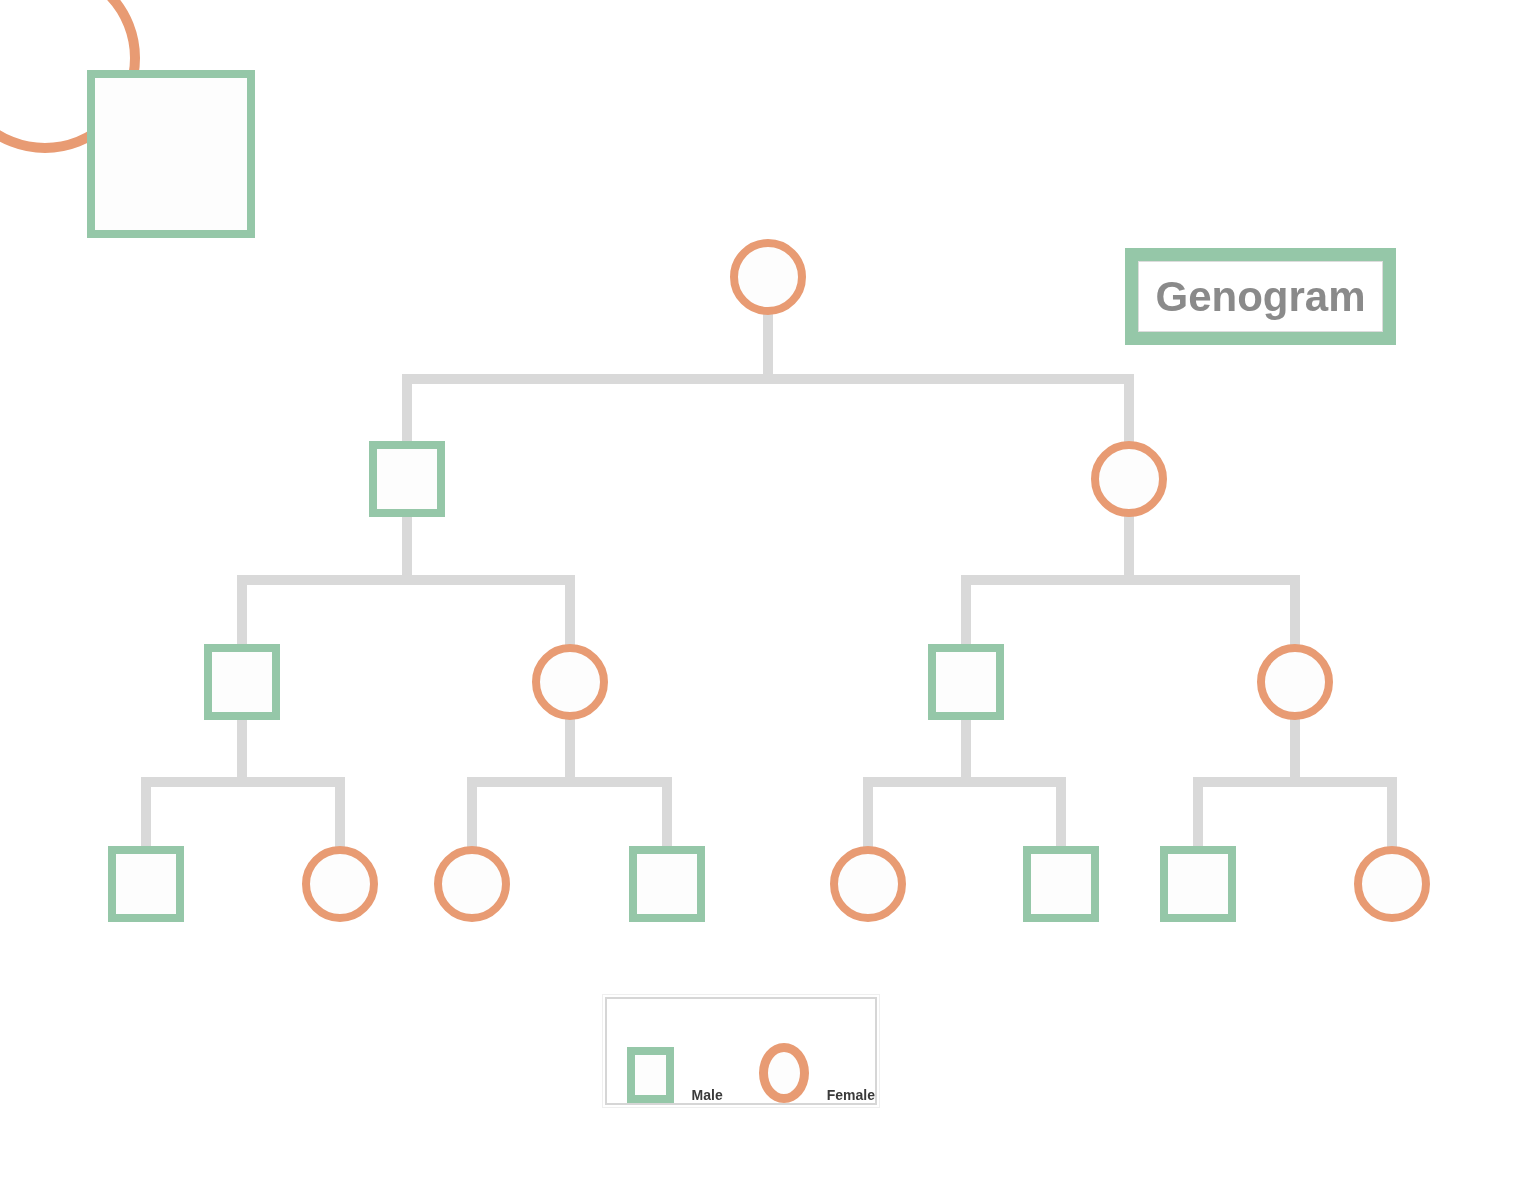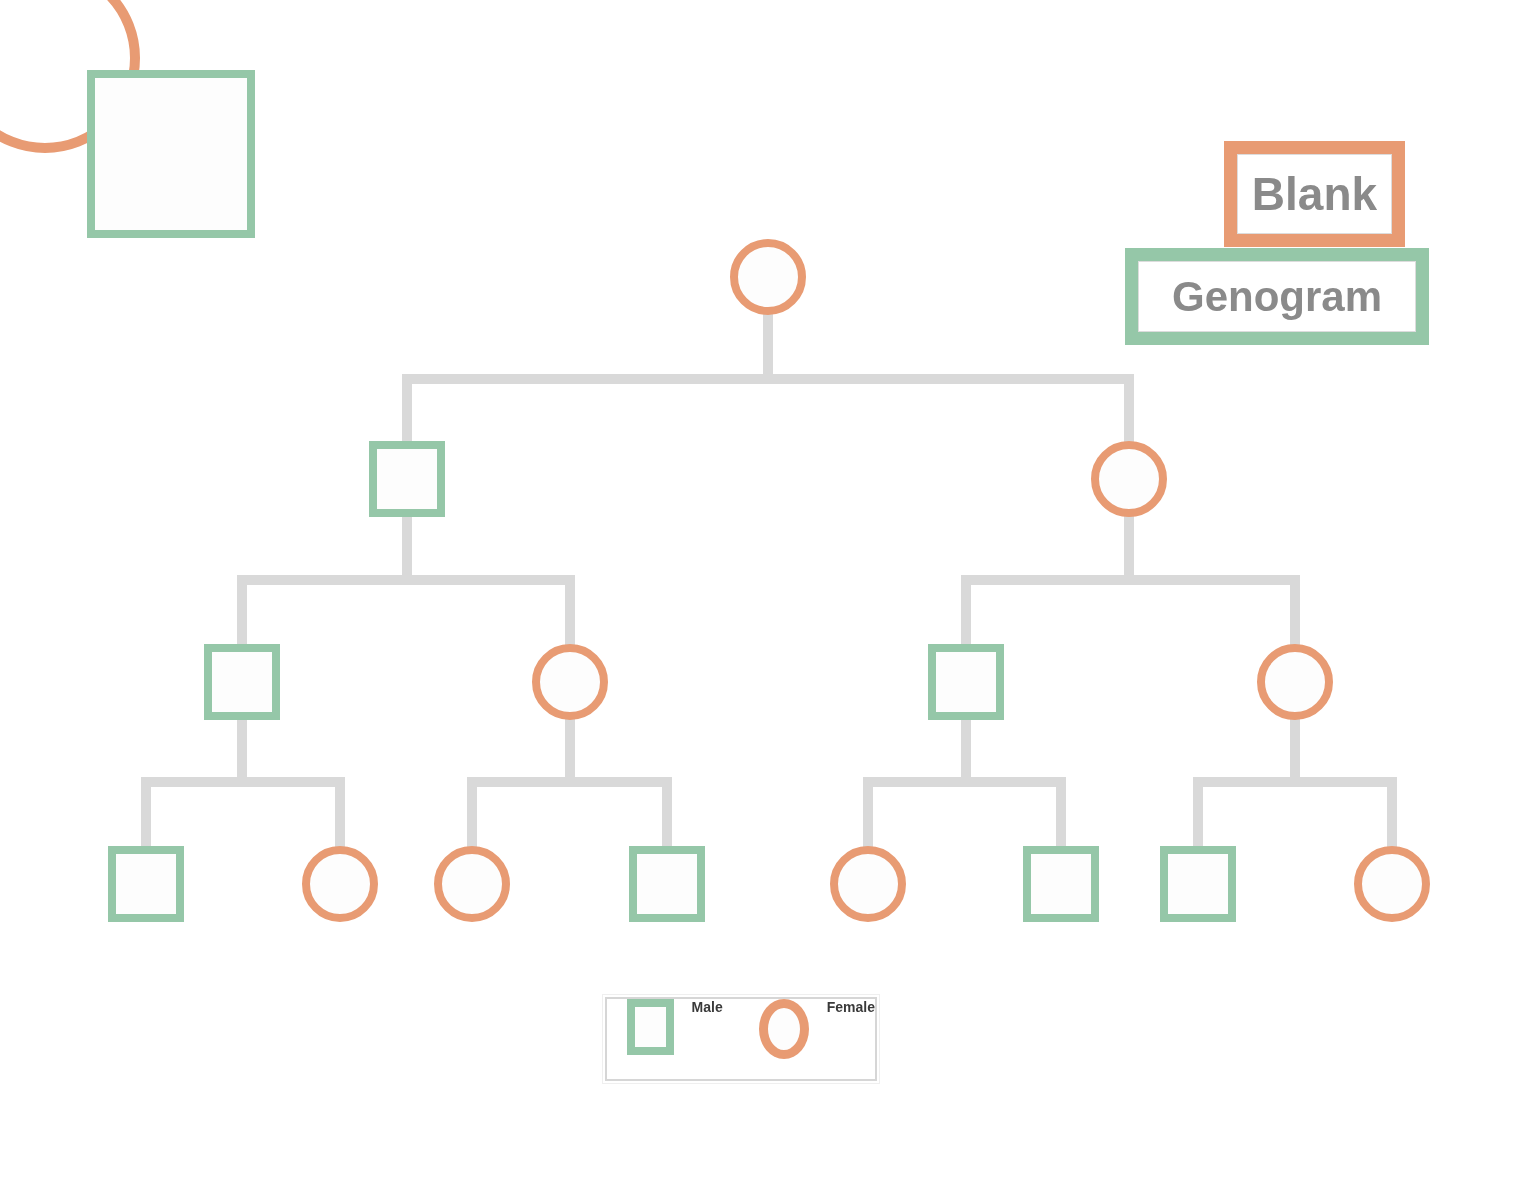--- a/index.html
+++ b/index.html
@@ -43,48 +43,48 @@
     background:#ffffff;
     display:flex;align-items:center;justify-content:center;
     box-shadow:inset 0 0 0 1px #dcdcdc;
     z-index:3;
   }
   .title-blank{
     left:1224px;top:141px;width:181px;height:106px;
     border:13px solid var(--female);
   }
   .title-genogram{
-    left:1125px;top:248px;width:304px;height:97px;
+    left:1125px;top:248px;width:271px;height:97px;
     border:13px solid var(--male);
   }
   .title-text{
     font-weight:bold;color:var(--title-text);
     line-height:1;white-space:nowrap;
   }
   .title-blank .title-text{font-size:46px;}
   .title-genogram .title-text{font-size:42px;}
   
   #tree{position:absolute;left:0;top:0;width:100%;height:100%;z-index:2;}
   .conn{position:absolute;background:var(--line);}
   .node{
     position:absolute;width:76px;height:76px;
     box-sizing:border-box;background:var(--shape-fill);
   }
   .node.square{border:8px solid var(--male);}
   .node.circle{border:8px solid var(--female);border-radius:50%;}
   
   .legend{
     position:absolute;left:605px;top:997px;
-    width:272px;height:84px;
+    width:272px;height:108px;
     box-sizing:border-box;
     border:2px solid #d6d6d6;
     outline:1px solid #efefef;
     outline-offset:2px;
     background:#ffffff;
-    display:flex;align-items:flex-start;
+    display:flex;align-items:flex-end;
     z-index:3;
   }
   .legend-square{
     width:56px;height:56px;box-sizing:border-box;
     border:8px solid var(--male);background:var(--shape-fill);
     margin-left:20px;
   }
   .legend-circle{
     width:60px;height:60px;box-sizing:border-box;
     border:9px solid var(--female);border-radius:50%;
@@ -104,23 +104,20 @@
   }
 </style>
 </head>
 <body>
 
 <div class="canvas">
 
   <div class="decor-ring"></div>
   <div class="decor-square"></div>
 
-  <div class="title-box title-blank">
-    <span class="title-text">Blank</span>
-  </div>
   <div class="title-box title-genogram">
     <span class="title-text">Genogram</span>
   </div>
 
   <div id="tree">
       <div class="conn" style="left: 763px; top: 310px; width: 10px; height: 74px;"></div>
       <div class="conn" style="left: 402px; top: 374px; width: 732px; height: 10px;"></div>
       <div class="conn" style="left: 402px; top: 374px; width: 10px; height: 72px;"></div>
       <div class="conn" style="left: 1124px; top: 374px; width: 10px; height: 72px;"></div>
       <div class="conn" style="left: 402px; top: 513px; width: 10px; height: 72px;"></div>

